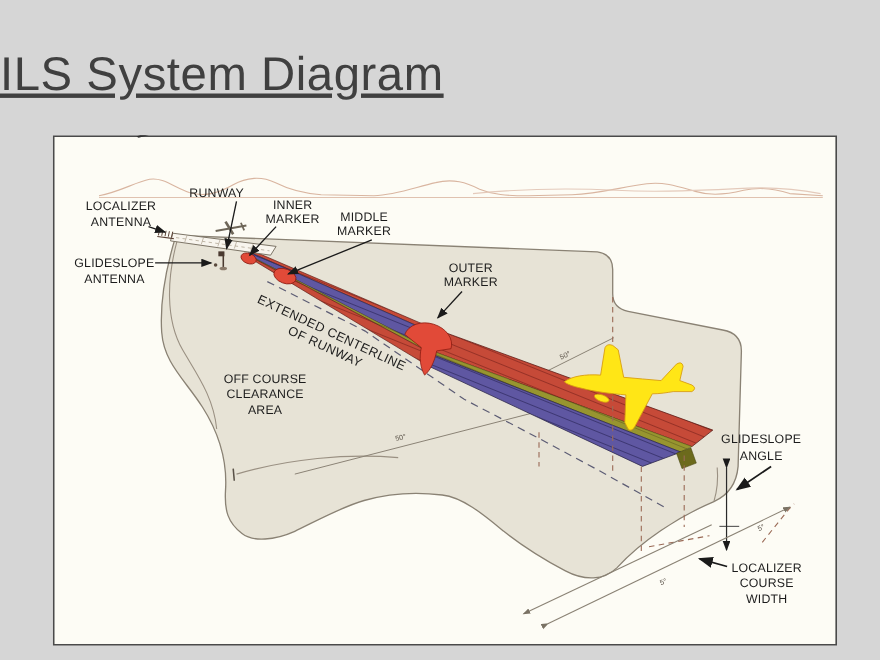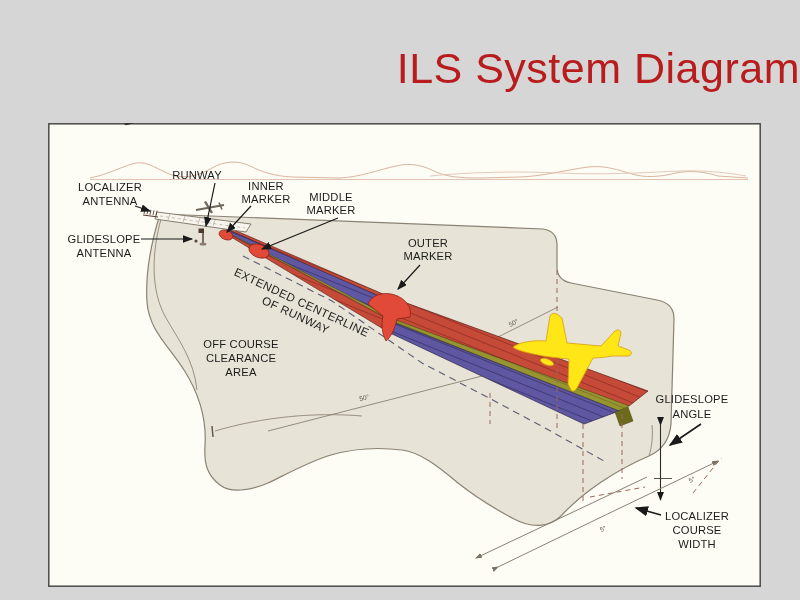--- a/index.html
+++ b/index.html
@@ -1,19 +1,19 @@
 <!DOCTYPE html>
 <html><head>
 <meta charset="utf-8">
 <style>
   html,body{margin:0;padding:0;background:#d6d6d6;}
   .slide{position:relative;width:800px;height:600px;background:#d6d6d6;overflow:hidden;
          font-family:"Liberation Sans",sans-serif;}
-  .slide-title{position:absolute;left:0;top:44px;width:100%;text-align:right;
-         font-size:43px;font-weight:400;color:#b91c1c;letter-spacing:0.5px;}
+  .slide-title{position:absolute;left:0;top:44px;width:100%;text-align:left;
+         font-size:43px;font-weight:400;color:#404040;letter-spacing:0.5px;text-decoration:underline;}
   .diagram-svg{position:absolute;left:48px;top:123px;}
   text{font-family:"Liberation Sans",sans-serif;}
   .lbl{font-size:11.2px;fill:#1c1c1c;letter-spacing:0.2px;}
   .lbl-rot{font-size:11.6px;fill:#1c1c1c;letter-spacing:0.4px;}
   .micro{font-size:6.5px;fill:#5a5248;}
 </style>
 </head>
 <body>
 
 <div class="slide">

